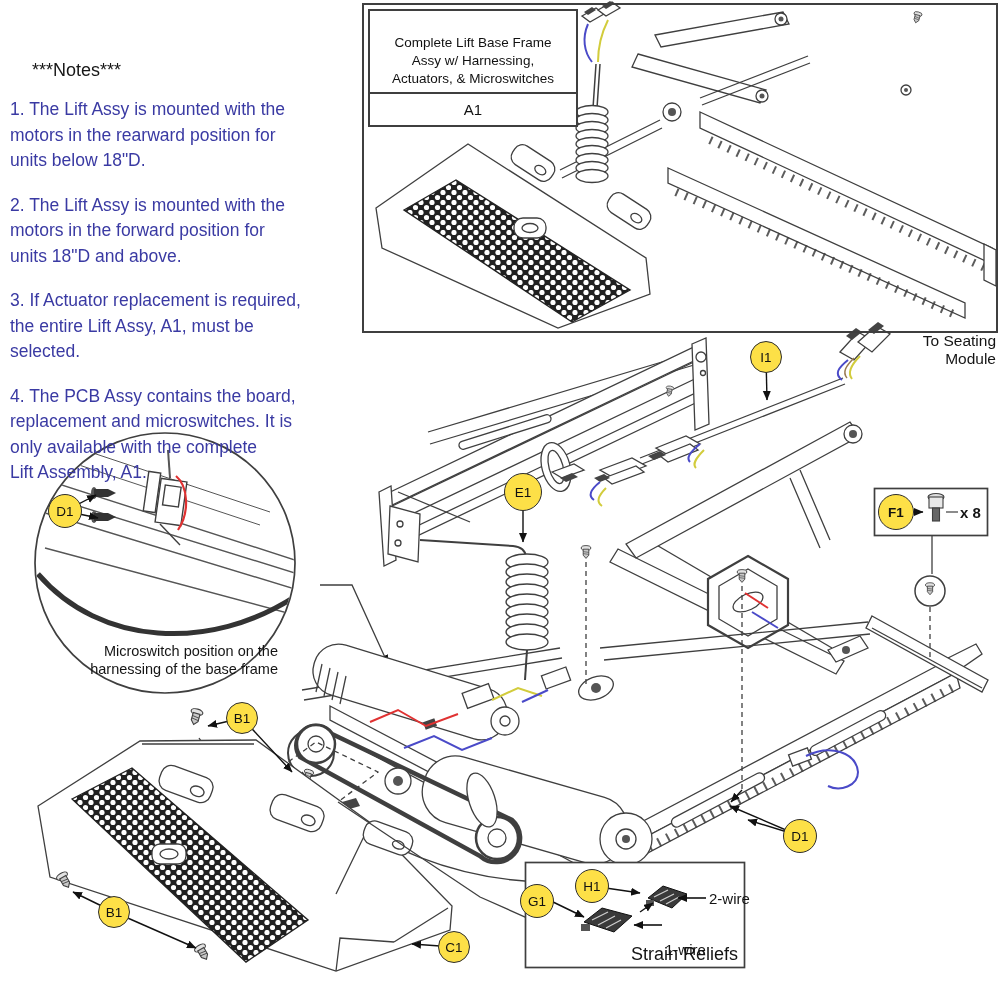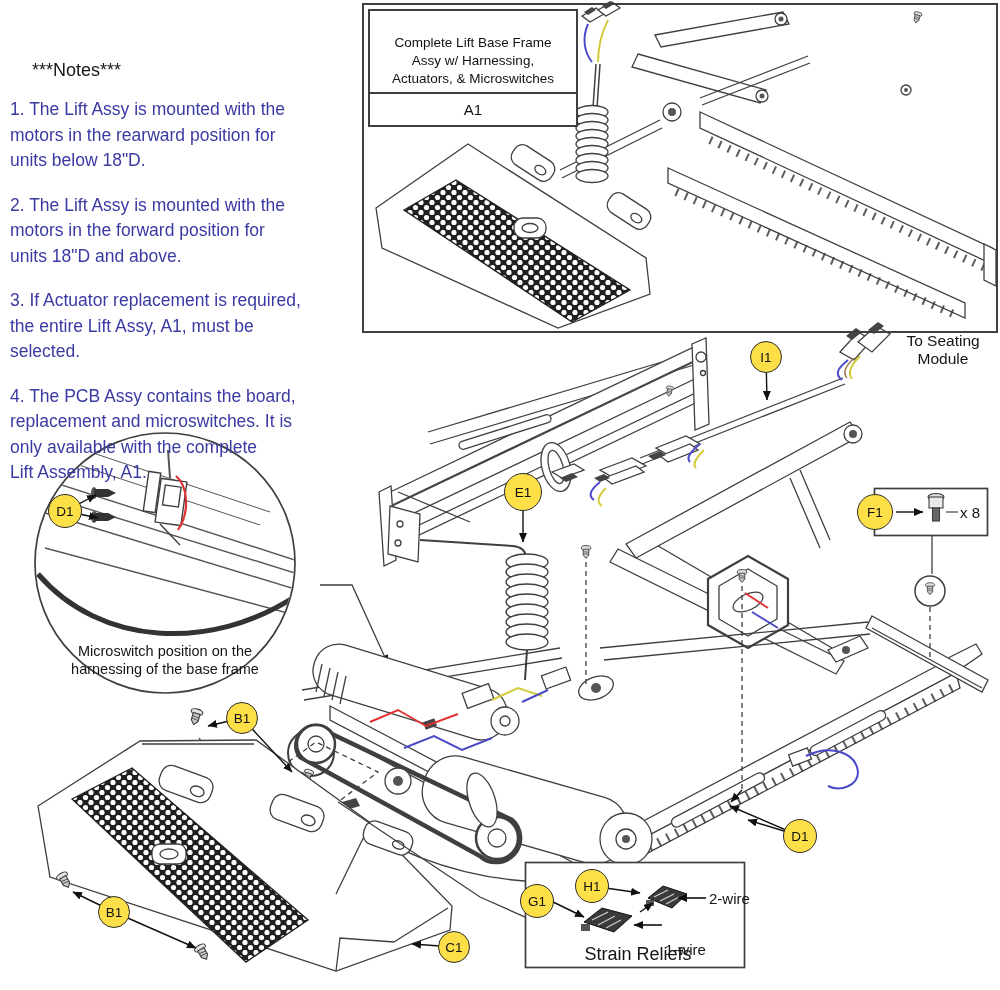--- a/index.html
+++ b/index.html
@@ -22,21 +22,21 @@
   .labelbox .ltop div{font-size:13.5px;line-height:18px;color:#111;}
   .labelbox .lcode{font-size:15px;line-height:31px;color:#111;}
 
   
   .co{position:absolute;border:1.8px solid #2e2e2e;border-radius:50%;background:#fde047;
       display:flex;align-items:center;justify-content:center;font-size:13.5px;
       color:#111;z-index:4;box-sizing:border-box;}
 
   
   .lbl{position:absolute;color:#141414;z-index:4;white-space:nowrap;}
-  .ctr{text-align:center;}
+  .ctr{text-align:right;}
 </style>
 </head>
 <body>
 
 <div class="page">
 
 <svg class="art" width="1000" height="990" viewBox="0 0 1000 990">
   <defs>
     <marker id="ah" markerWidth="10" markerHeight="9" refX="9" refY="4" orient="auto" markerUnits="userSpaceOnUse">
       <path d="M0,0 L9.5,4 L0,8 Z" fill="#111"></path>
@@ -375,34 +375,34 @@
       <div>Complete Lift Base Frame</div>
       <div>Assy w/ Harnessing,</div>
       <div>Actuators, &amp; Microswitches</div>
     </div>
     <div class="lcode">A1</div>
   </div>
 </div>
 
 <div class="co" style="left:750px;top:341px;width:32px;height:32px;">I1</div>
 <div class="co" style="left:504px;top:473px;width:38px;height:38px;">E1</div>
-<div class="co" style="left:857px;top:494px;width:36px;height:36px;">F1</div>
+<div class="co" style="left:878px;top:494px;width:36px;height:36px;font-weight:bold;">F1</div>
 <div class="co" style="left:48px;top:494px;width:34px;height:34px;">D1</div>
 <div class="co" style="left:783px;top:819px;width:34px;height:34px;">D1</div>
 <div class="co" style="left:226px;top:702px;width:32px;height:32px;">B1</div>
 <div class="co" style="left:98px;top:896px;width:32px;height:32px;">B1</div>
 <div class="co" style="left:438px;top:931px;width:32px;height:32px;">C1</div>
 <div class="co" style="left:520px;top:884px;width:34px;height:34px;text-align:center;">G1</div>
 <div class="co" style="left:575px;top:869px;width:34px;height:34px;">H1</div>
 
 <div class="lbl ctr" style="left:890px;top:332px;width:106px;font-size:15.5px;line-height:18px;">
   <div>To Seating</div>
   <div>Module</div>
 </div>
-<div class="lbl" style="left:960px;top:504px;font-size:15px;">x 8</div>
+<div class="lbl" style="left:960px;top:504px;font-size:15px;font-weight:bold;">x 8</div>
 <div class="lbl" style="left:709px;top:890px;font-size:15px;">2-wire</div>
 <div class="lbl" style="left:665px;top:917px;font-size:15px;margin-top:24px;">1-wire</div>
 <div class="lbl ctr" style="left:525px;top:944px;width:200px;font-size:18px;margin-left:13px;">Strain Reliefs</div>
 <div class="lbl ctr" style="left:52px;top:643px;width:226px;font-size:14.5px;line-height:17.5px;white-space:normal;">
   <div>Microswitch position on the</div>
   <div>harnessing of the base frame</div>
 </div>
 
 </div>
 

